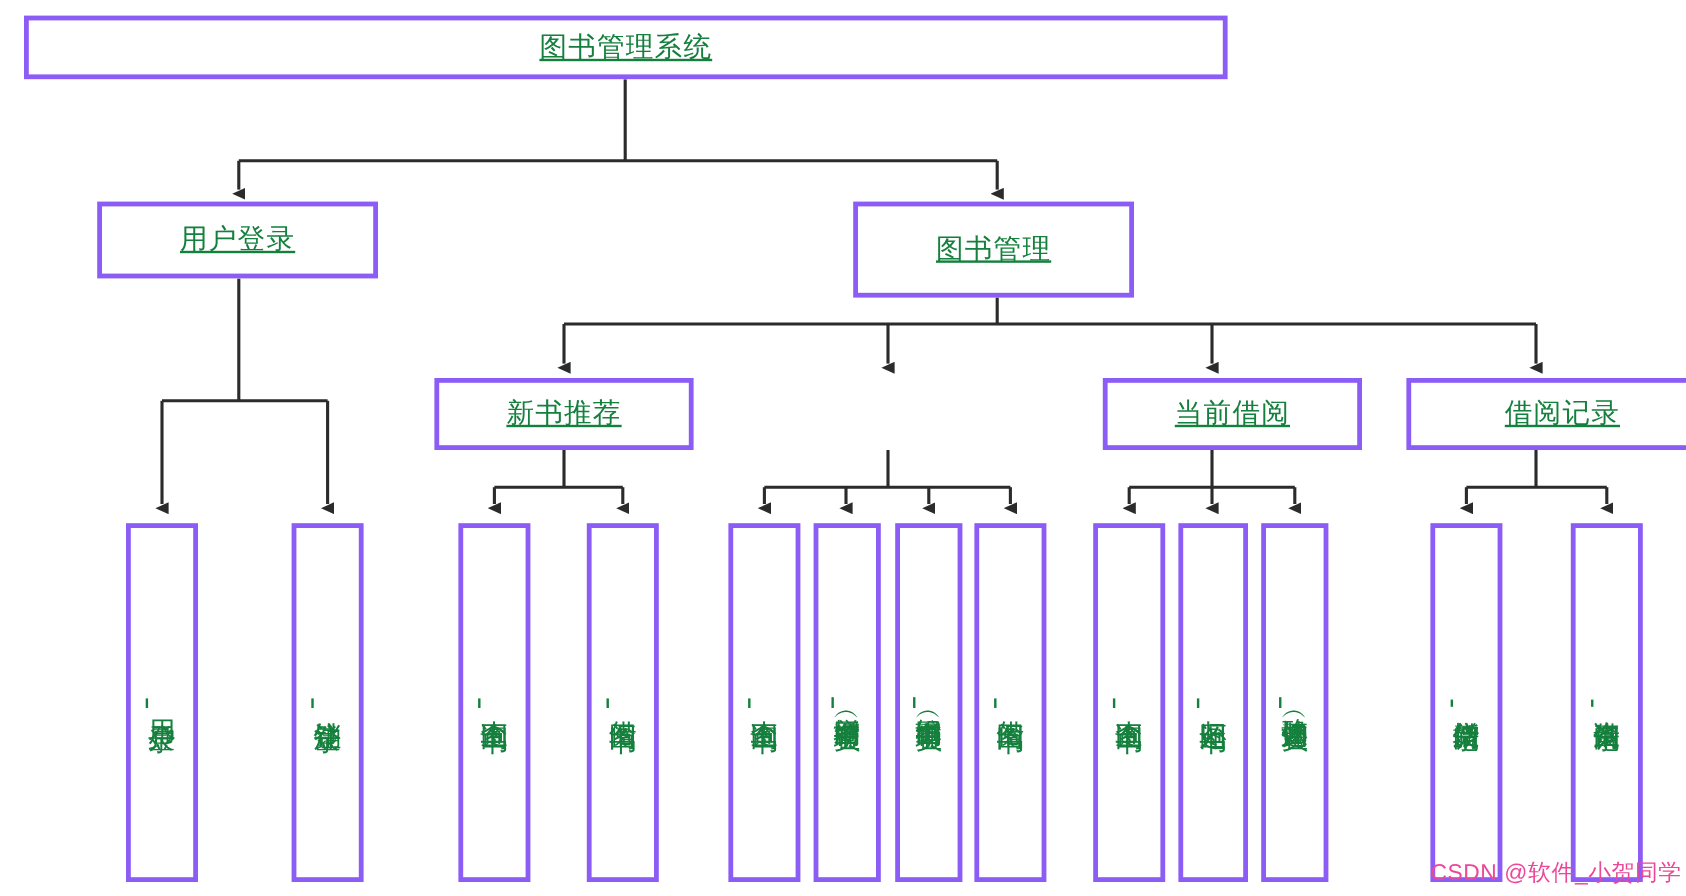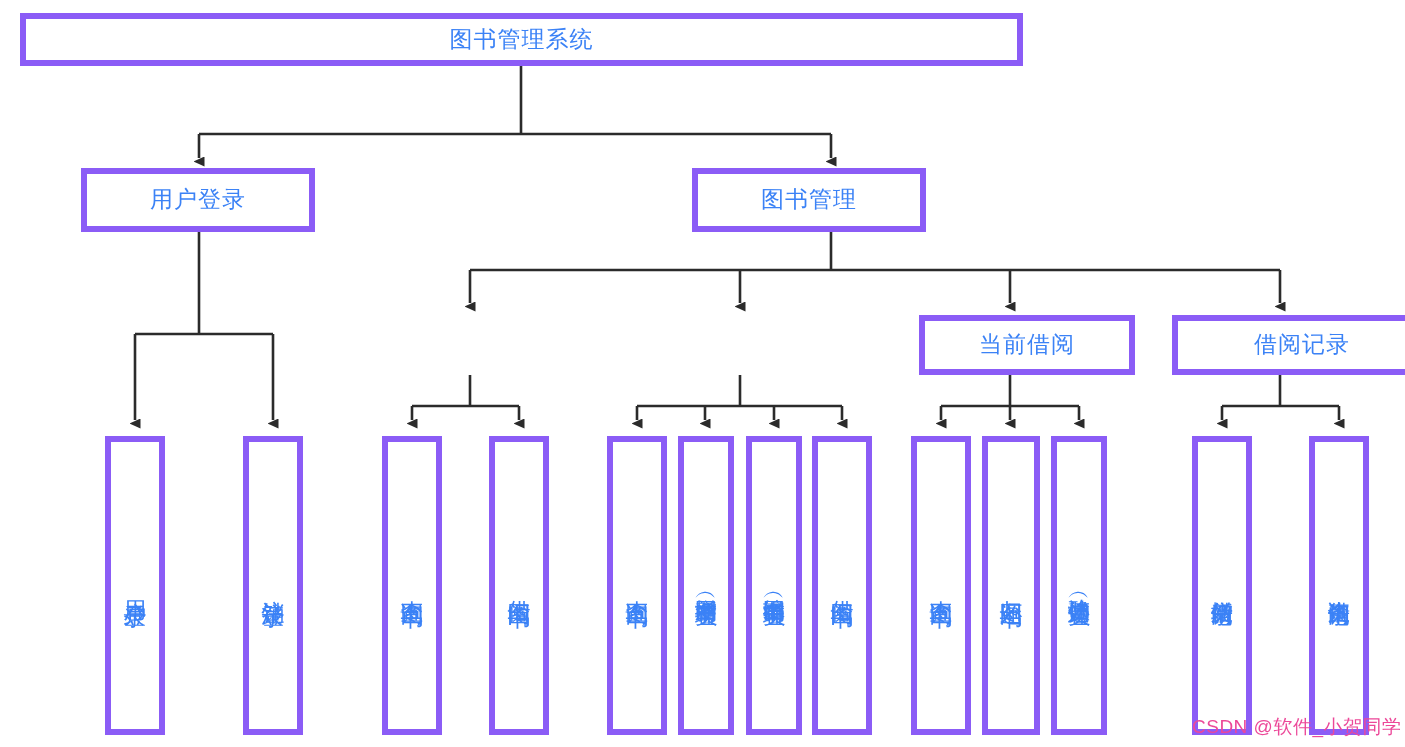--- a/index.html
+++ b/index.html
@@ -23,25 +23,26 @@
     left: 0;
     top: 0;
     width: 1405px;
     height: 747px;
     pointer-events: none;
   }
   .node {
     position: absolute;
     box-sizing: border-box;
     background: #ffffff;
-    border: 6px solid #8b5cf6;
+    border: 4px solid #8b5cf6;
     display: flex;
     align-items: center;
     justify-content: center;
-    color: #3b82f6;
+    color: #15803d;
+    text-decoration: underline;
   }
   .node.horiz {
     font-size: 23px;
     letter-spacing: 1px;
     line-height: 1.1;
   }
   .node.vert {
     writing-mode: vertical-rl;
     text-orientation: upright;
     font-size: 23px;
@@ -121,22 +122,23 @@
       <path d="M1280,375 L1280,406"></path>
       <path d="M1222,406 L1339,406"></path>
       <path d="M1222,406 L1222,420" marker-end="url(#arrow)"></path>
       <path d="M1339,406 L1339,420" marker-end="url(#arrow)"></path>
     </g>
   </svg>
 
   <div class="node horiz" style="left:20px; top:13px; width:1003px; height:53px;">图书管理系统</div>
 
   <div class="node horiz" style="left:81px; top:168px; width:234px; height:64px;">用户登录</div>
-  <div class="node horiz" style="left:692px; top:168px; width:234px; height:64px;">图书管理</div>
+  <div class="node horiz" style="left:711px; top:168px; width:234px; height:80px;">图书管理</div>
 
+  <div class="node horiz" style="left:362px; top:315px; width:216px; height:60px;">新书推荐</div>
   <div class="node horiz" style="left:903px; top:315px; width:216px; height:60px;margin-left:16px;">当前借阅</div>
   <div class="node horiz" style="left:1172px; top:315px; width:260px; height:60px;">借阅记录</div>
 
   <div class="node vert" style="left:105px; top:436px; width:60px; height:299px;">
     <span class="vtext">用户登录</span>
   </div>
   <div class="node vert" style="left:243px; top:436px; width:60px; height:299px;">
     <span class="vtext">注销登录</span>
   </div>
 

